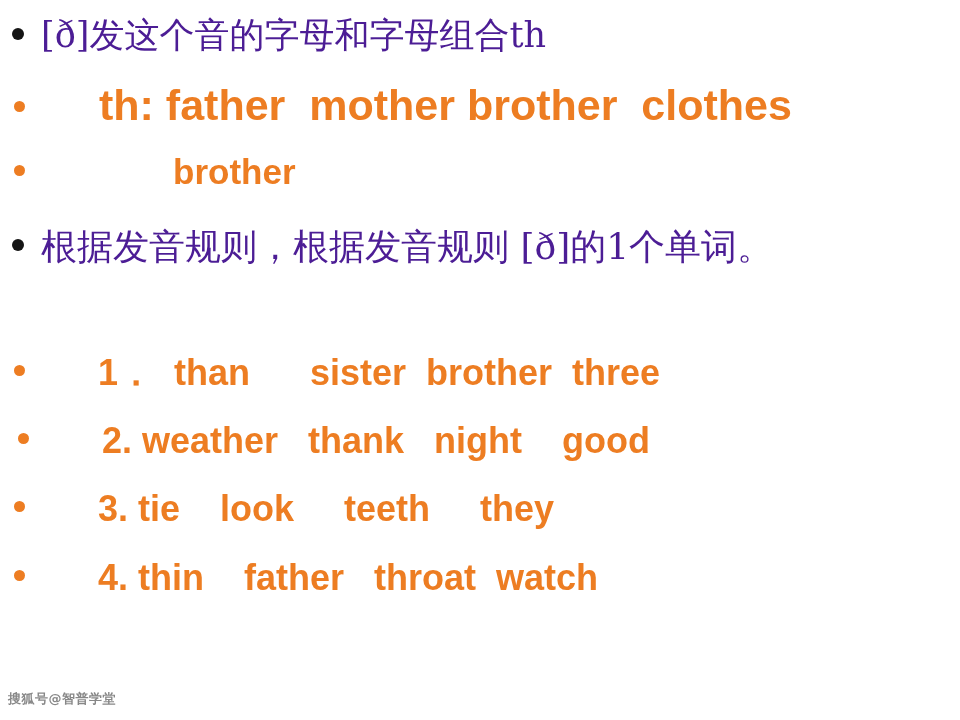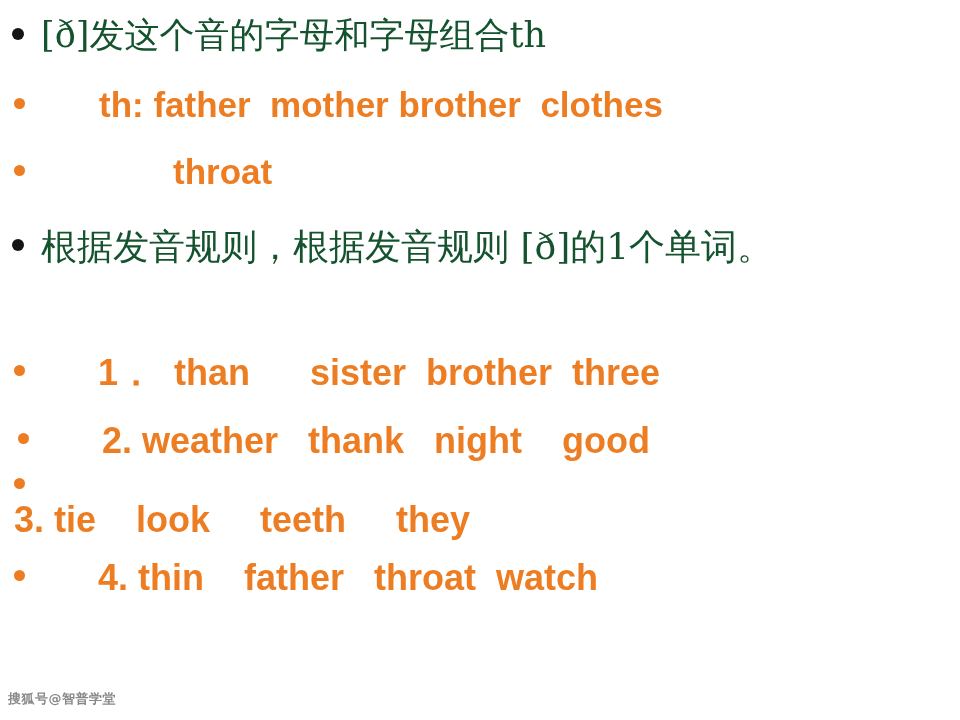--- a/index.html
+++ b/index.html
@@ -42,39 +42,39 @@
   .bullet.orange { background: #ED7D22; }
 
   .line-text {
     display: inline-block;
     white-space: pre;
   }
 
   
   .cjk {
     font-family: "DejaVu Serif", "Liberation Serif", serif;
-    color: #14532d;
+    color: #4c1d95;
     font-weight: 400;
   }
 
   
   .orange-text {
     font-family: "Liberation Sans", "DejaVu Sans", sans-serif;
     color: #ED7D22;
     font-weight: 700;
   }
 
   
   #line-title        { left: 12px;  top: 14px;  }
   #line-title .bullet{ width: 12px; height: 12px; background:#151515; margin-right: 17px; transform: translateY(-7px); }
   #line-title .line-text { font-size: 35px; line-height: 42px; letter-spacing: 0px; }
 
   #line-th           { left: 14px;  top: 84px;  }
   #line-th .bullet   { margin-right: 74px; transform: translateY(-8px); }
-  #line-th .line-text{ font-size: 35px; line-height: 42px; }
+  #line-th .line-text{ font-size: 43px; line-height: 42px; }
 
   #line-weather      { left: 14px;  top: 151px; }
   #line-weather .bullet { margin-right: 148px; transform: translateY(-8px); }
   #line-weather .line-text { font-size: 35px; line-height: 42px; }
 
   #line-instruction  { left: 12px;  top: 221px; width: 938px; }
   #line-instruction .bullet { width: 12px; height: 12px; background:#151515; margin-right: 17px; transform: translateY(-8px); }
   #line-instruction .line-text {
     font-size: 36px;
     line-height: 51px;
@@ -84,21 +84,21 @@
   }
 
   #line-q1           { left: 14px;  top: 351px; }
   #line-q1 .bullet   { margin-right: 73px; transform: translateY(-9px); }
   #line-q1 .line-text{ font-size: 36px; line-height: 44px; text-align: right; }
 
   #line-q2           { left: 18px;  top: 419px; }
   #line-q2 .bullet   { margin-right: 73px; transform: translateY(-9px); }
   #line-q2 .line-text{ font-size: 36px; line-height: 44px; }
 
-  #line-q3           { left: 14px;  top: 487px; flex-direction: column; }
+  #line-q3           { left: 14px;  top: 487px; }
   #line-q3 .bullet   { margin-right: 73px; transform: translateY(-9px); }
   #line-q3 .line-text{ font-size: 36px; line-height: 44px; }
 
   #line-q4           { left: 14px;  top: 556px; }
   #line-q4 .bullet   { margin-right: 73px; transform: translateY(-9px); }
   #line-q4 .line-text{ font-size: 36px; line-height: 44px; }
 
   
   .watermark {
     position: absolute;
@@ -123,21 +123,21 @@
     <span class="line-text cjk">[ð]发这个音的字母和字母组合th</span>
   </div>
 
   <div class="line" id="line-th">
     <span class="bullet orange"></span>
     <span class="line-text orange-text">th: father  mother brother  clothes</span>
   </div>
 
   <div class="line" id="line-weather">
     <span class="bullet orange"></span>
-    <span class="line-text orange-text">throat</span>
+    <span class="line-text orange-text">brother</span>
   </div>
 
   <div class="line" id="line-instruction">
     <span class="bullet black"></span>
     <span class="line-text cjk">根据发音规则，根据发音规则 [ð]的1个单词。</span>
   </div>
 
   <div class="line" id="line-q1">
     <span class="bullet orange"></span>
     <span class="line-text orange-text">1．  than      sister  brother  three</span>

